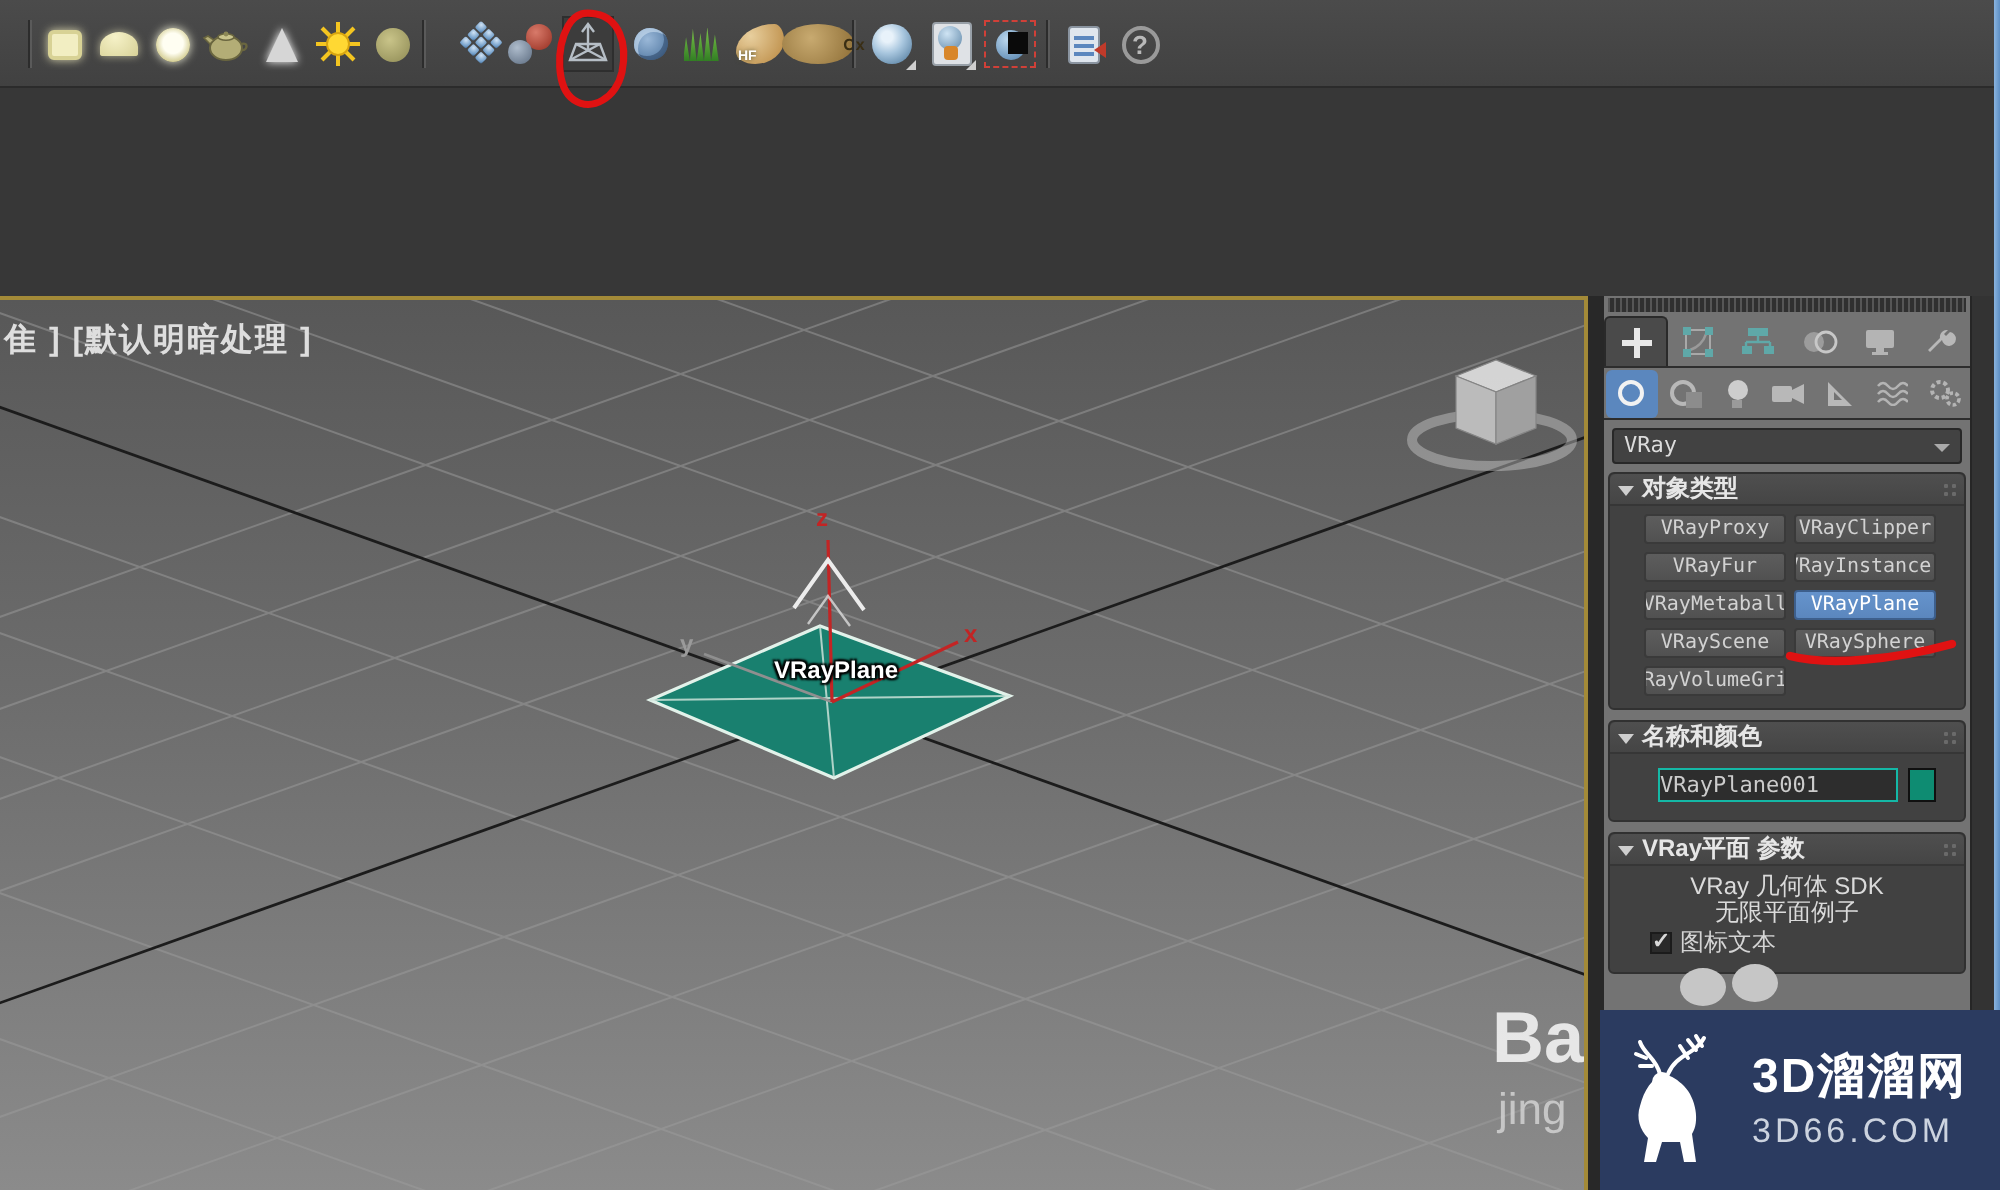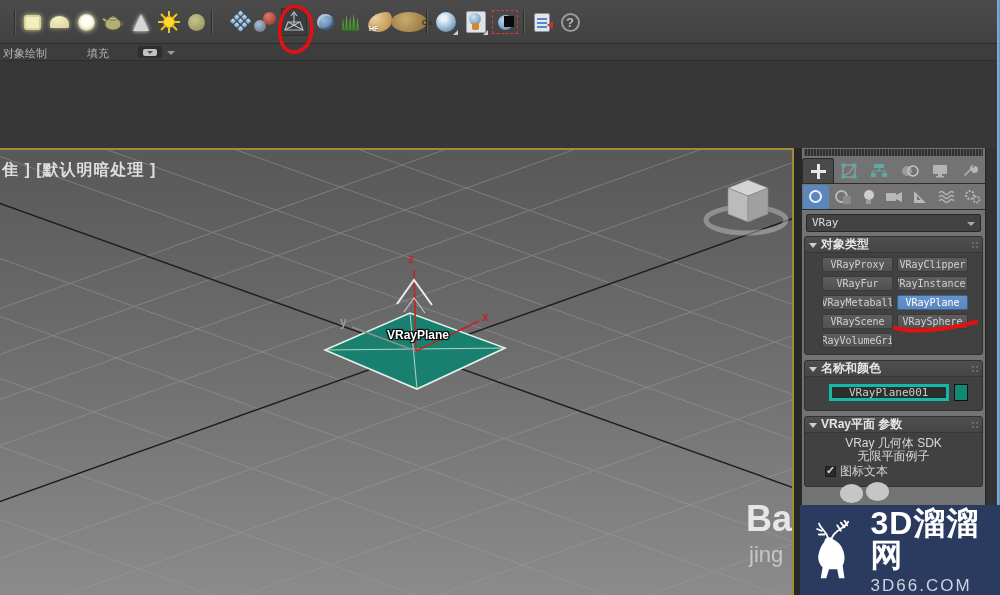--- a/index.html
+++ b/index.html
@@ -101,35 +101,35 @@
   .chk { width:11px; height:11px; background:#2a2a2a; border:1px solid #1b1b1b; position:relative; }
   .chk.checked:after { content:"✓"; position:absolute; left:0px; top:-3px; color:#d8d8d8; font-size:11px; font-weight:bold; }
 
   .btn-grid { display:grid; grid-template-columns:1fr 1fr; gap:4px 4px; padding:0 8px 0 11px; }
   .vbtn { height:15px; background:linear-gradient(#5d5d5d,#515151); border:1px solid #3a3a3a; border-radius:2px;
     font-family:"DejaVu Sans Mono", monospace; font-size:10px; color:#d2d2d2; display:flex; align-items:center; justify-content:center;
     overflow:hidden; white-space:nowrap; }
   .vbtn.active { background:linear-gradient(#6593cc,#5b87be); color:#fff; border-color:#3d5f8c; }
 
   .name-row { display:flex; align-items:center; gap:5px; padding:3px 8px 3px 18px; }
-  .name-field { width:120px; height:17px; background:#2d2d2d; border:3px solid #14b8a6; color:#cccccc;
-    font-family:"DejaVu Sans Mono", monospace; font-size:11px; padding:0 17px; }
+  .name-field { width:120px; height:17px; background:#2d2d2d; border:1px solid #14b8a6; color:#cccccc;
+    font-family:"DejaVu Sans Mono", monospace; font-size:11px; padding:0 0; }
   .color-swatch { width:17px; height:17px; border:1px solid #101010; }
 
   .param-line { text-align:center; font-size:12px; color:#dadada; line-height:13px; }
 
   .scrollcol { position:absolute; left:985px; top:148px; width:12px; height:447px; background:#333333; border-left:1px solid #262626; }
   .blue-edge { position:absolute; left:997px; top:0; width:3px; height:595px; background:linear-gradient(90deg,#8ab4e0,#5d8fc4); }
 
   
   .paw { position:absolute; width:23px; height:19px; border-radius:50%; background:#c6c6c6; z-index:35; }
   .wm-3d66 { position:absolute; left:800px; top:505px; width:200px; height:90px; background:#2b3b60; z-index:40;
     display:flex; align-items:center; padding-left:8px; gap:6px; }
   .wm-texts { display:flex; flex-direction:column; line-height:1; }
-  .wm-site { color:#ffffff; font-size:32px; font-weight:bold; letter-spacing:1px; }
+  .wm-site { color:#ffffff; font-size:24px; font-weight:bold; letter-spacing:1px; }
   .wm-url { color:#ccd3df; font-size:17px; letter-spacing:2px; margin-top:6px; }
 
   .annot { position:absolute; z-index:50; pointer-events:none; }
 </style>
 </head>
 <body>
 
 <div id="stage">
 
   <div class="toolbar">
@@ -231,28 +231,20 @@
     </div>
     <div class="tbsep" style="left:523px"></div>
     <div class="tbi" style="left:529px">
         <div class="ic-docchip"></div>
       </div>
     <div class="tbi" style="left:557px">
       <div class="ic-help">?</div>
     </div>
   </div>
 
-  <div class="subbar">
-    <span class="lab" style="left:3px">对象绘制</span>
-    <span class="lab" style="left:87px">填充</span>
-    <div class="sub-widget">
-        <div class="pill"></div>
-      </div>
-    <div class="sub-caret"></div>
-  </div>
 
   <div class="ribbon-void"></div>
 
   <div class="viewport">
     <svg width="794" height="445" viewBox="0 0 794 445">
 
       <g stroke="#9d9d9d" stroke-width="1" opacity="0.5">
         <line x1="-10" y1="-132" x2="800" y2="157"></line>
         <line x1="-10" y1="-88" x2="800" y2="201"></line>
         <line x1="-10" y1="-42" x2="800" y2="247"></line>

